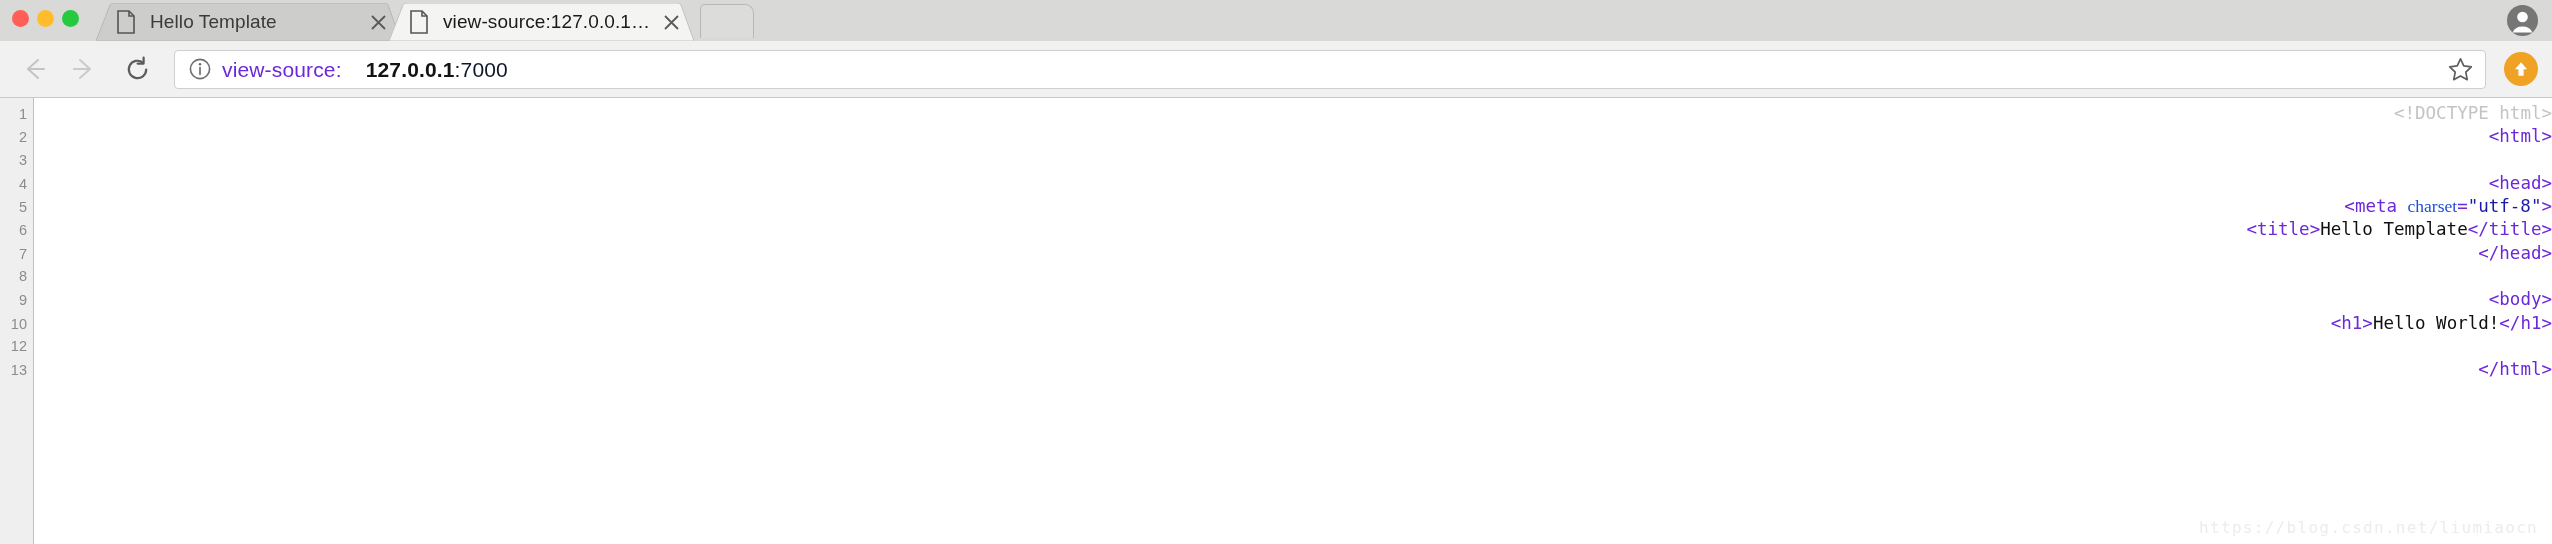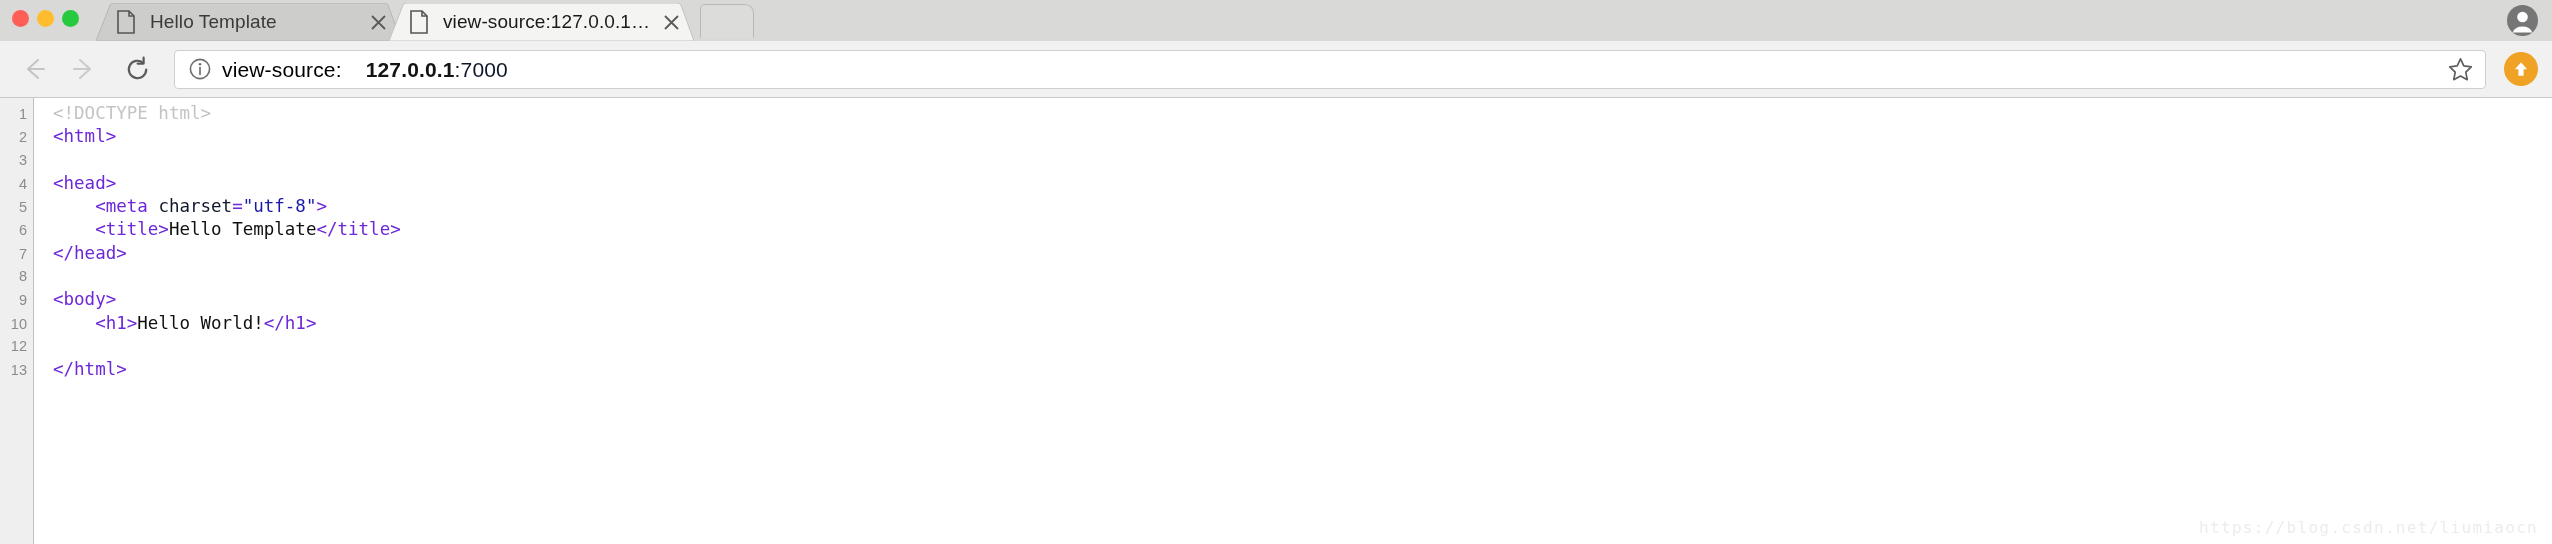--- a/index.html
+++ b/index.html
@@ -170,21 +170,21 @@
     margin-right: 11px;
   }
   .url {
     font-size: 21px;
     line-height: 39px;
     white-space: nowrap;
     overflow: hidden;
     flex: 1 1 auto;
     letter-spacing: 0.15px;
   }
-  .url .scheme { color: #000000; }
+  .url .scheme { color: #6d28d9; }
   .url .host   { color: #131313; font-weight: 700; margin-left: 24px; }
   .url .rest   { color: #0f172a; }
   .star {
     width: 34px;
     height: 34px;
     flex: 0 0 auto;
     display: flex;
     align-items: center;
     justify-content: center;
     margin-left: 6px;
@@ -244,24 +244,25 @@
     color: #8c8c8c;
     font-size: 14.5px;
     font-family: "Liberation Sans", sans-serif;
     flex: 0 0 auto;
     user-select: none;
   }
   .code {
     padding-left: 20px;
     flex: 1 1 auto;
     white-space: pre;
+    text-align: right;
   }
   .t-doctype { color: #c4c4c4; }
   .t-tag     { color: #6d28d9; }
-  .t-attr    { color: #0f172a; }
+  .t-attr    { color: #1d4ed8; font-family: Liberation Serif, serif; }
   .t-val     { color: #1a1aa6; }
   .t-text    { color: #101010; }
 
   .watermark {
     position: absolute;
     right: 14px;
     bottom: 7px;
     font-family: "DejaVu Sans Mono", "Liberation Mono", monospace;
     font-size: 16px;
     color: #ececec;

